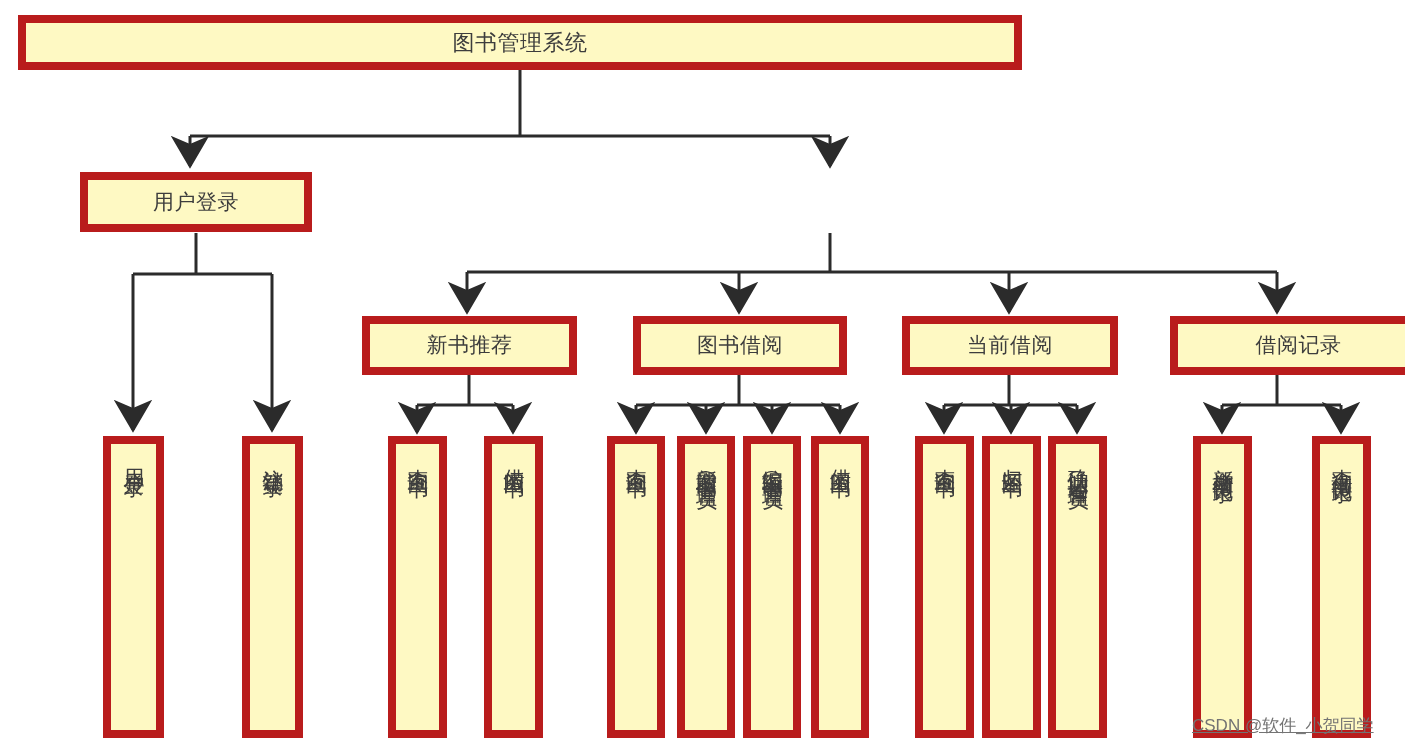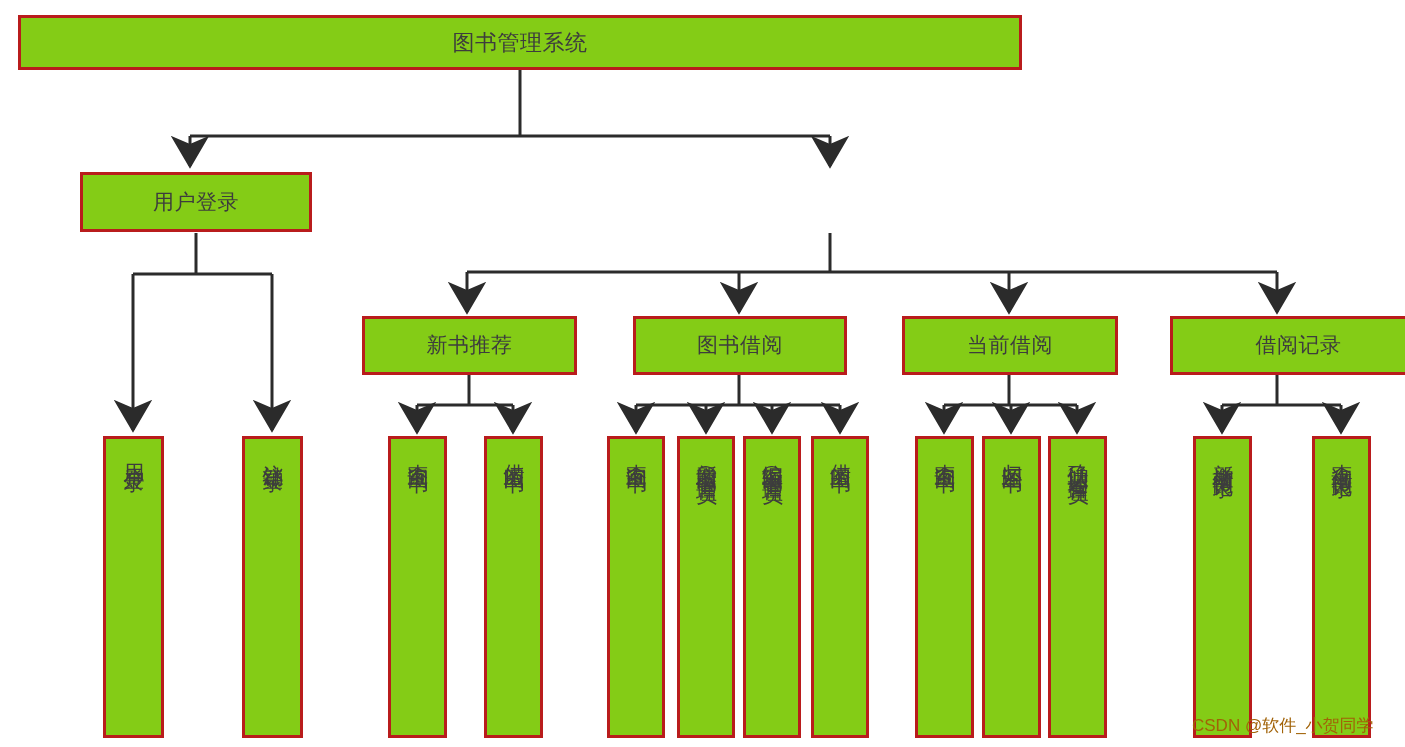--- a/index.html
+++ b/index.html
@@ -19,22 +19,22 @@
     position: absolute;
     left: 0;
     top: 0;
     width: 1405px;
     height: 747px;
     pointer-events: none;
   }
   .node {
     position: absolute;
     box-sizing: border-box;
-    border: 3px solid #b91c1c;
-    background: #84cc16;
+    border: 8px solid #b91c1c;
+    background: #fef9c3;
     display: flex;
     align-items: center;
     justify-content: center;
     color: #3a3a3a;
   }
   .node .label {
     color: #3d3d3d;
     text-align: center;
     line-height: 1.18;
     letter-spacing: 0.5px;
@@ -54,23 +54,24 @@
     font-size: 21px;
     letter-spacing: 3px;
     white-space: nowrap;
   }
   .node.root .label { font-size: 22px; }
   .watermark {
     position: absolute;
     left: 1192px;
     top: 714px;
     font-size: 17px;
-    color: #a16207;
+    color: #737373;
     white-space: nowrap;
     font-family: "Liberation Sans", "DejaVu Sans", sans-serif;
+    text-decoration: underline;
   }
 </style>
 </head>
 <body>
 
 <div id="canvas">
 
   <svg id="wires" viewBox="0 0 1405 747">
     <defs>
       <marker id="arrow" viewBox="0 0 12 14" refX="11" refY="7" markerWidth="11" markerHeight="13" orient="auto-start-reverse">

